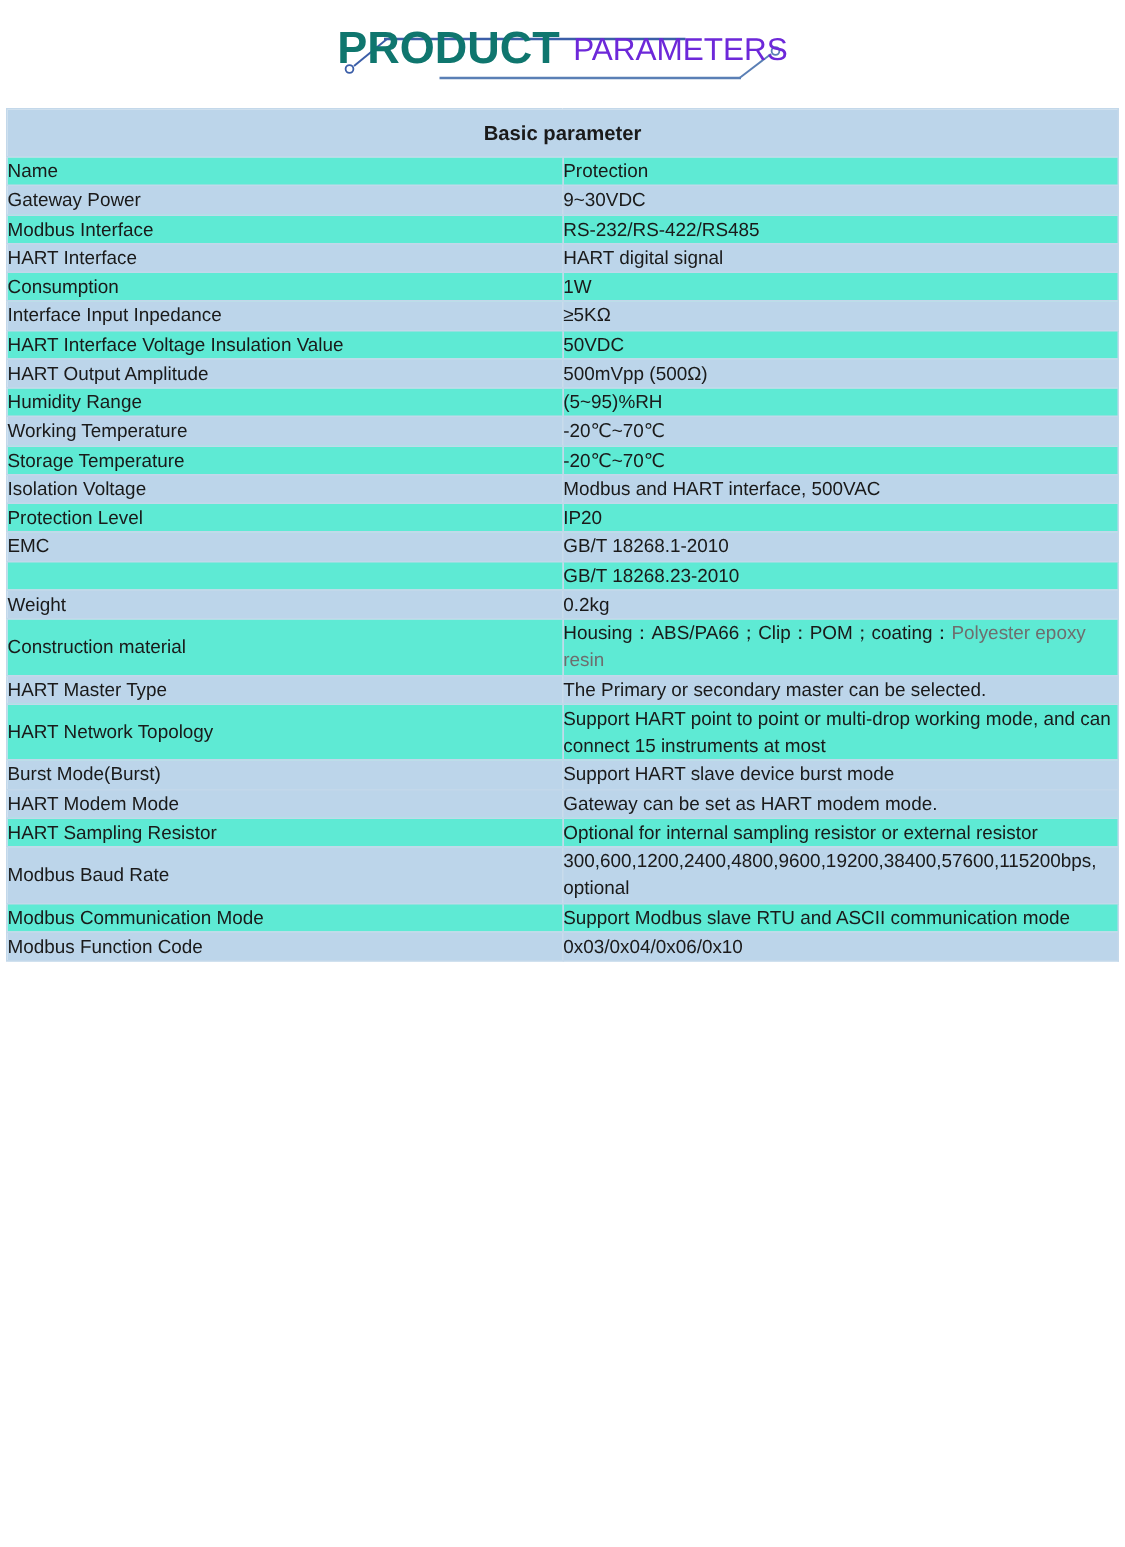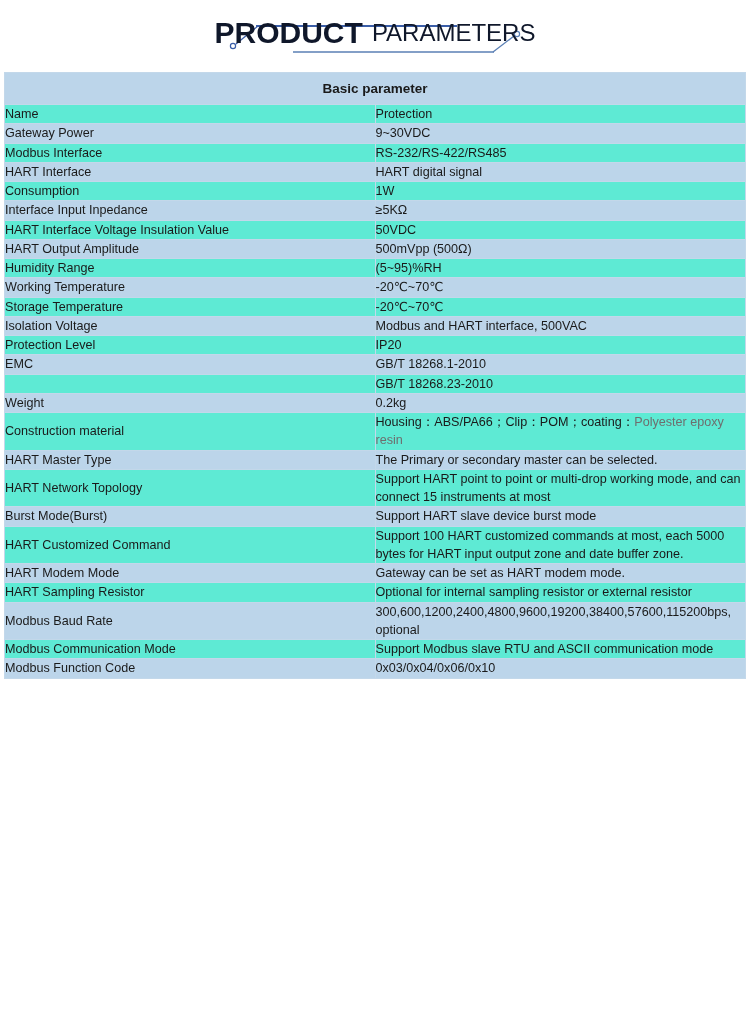--- a/index.html
+++ b/index.html
@@ -35,28 +35,28 @@
     height: 66px;
     display: flex;
     align-items: center;
     justify-content: center;
     gap: 9px;
     letter-spacing: 0.2px;
   }
   .title-word-1 {
     font-size: 30px;
     font-weight: bold;
-    color: #0f172a;
+    color: #0f766e;
     letter-spacing: 0px;
     line-height: 1;
   }
   .title-word-2 {
-    font-size: 24px;
+    font-size: 21px;
     font-weight: normal;
-    color: #0f172a;
+    color: #6d28d9;
     letter-spacing: 0px;
     line-height: 1;
   }
 
   
   .spec-table {
     width: 742px;
     margin: 6px auto;
     border-collapse: collapse;
     table-layout: fixed;
@@ -196,24 +196,20 @@
         <td class="cell cell-desc">The Primary or secondary master can be selected.</td>
       </tr>
       <tr class="row-even">
         <td class="cell col-name">HART Network Topology</td>
         <td class="cell cell-desc">Support HART point to point or multi-drop working mode, and can connect 15 instruments at most</td>
       </tr>
       <tr class="row-odd">
         <td class="cell col-name">Burst Mode(Burst)</td>
         <td class="cell cell-desc">Support HART slave device burst mode</td>
       </tr>
-      <tr class="row-even">
-        <td class="cell col-name">HART Customized Command</td>
-        <td class="cell cell-desc">Support 100 HART customized commands at most, each 5000 bytes for HART input output zone and date buffer zone.</td>
-      </tr>
       <tr class="row-odd">
         <td class="cell col-name">HART Modem Mode</td>
         <td class="cell cell-desc">Gateway can be set as HART modem mode.</td>
       </tr>
       <tr class="row-even">
         <td class="cell col-name">HART Sampling Resistor</td>
         <td class="cell cell-desc">Optional for internal sampling resistor or external resistor</td>
       </tr>
       <tr class="row-odd">
         <td class="cell col-name">Modbus Baud Rate</td>

